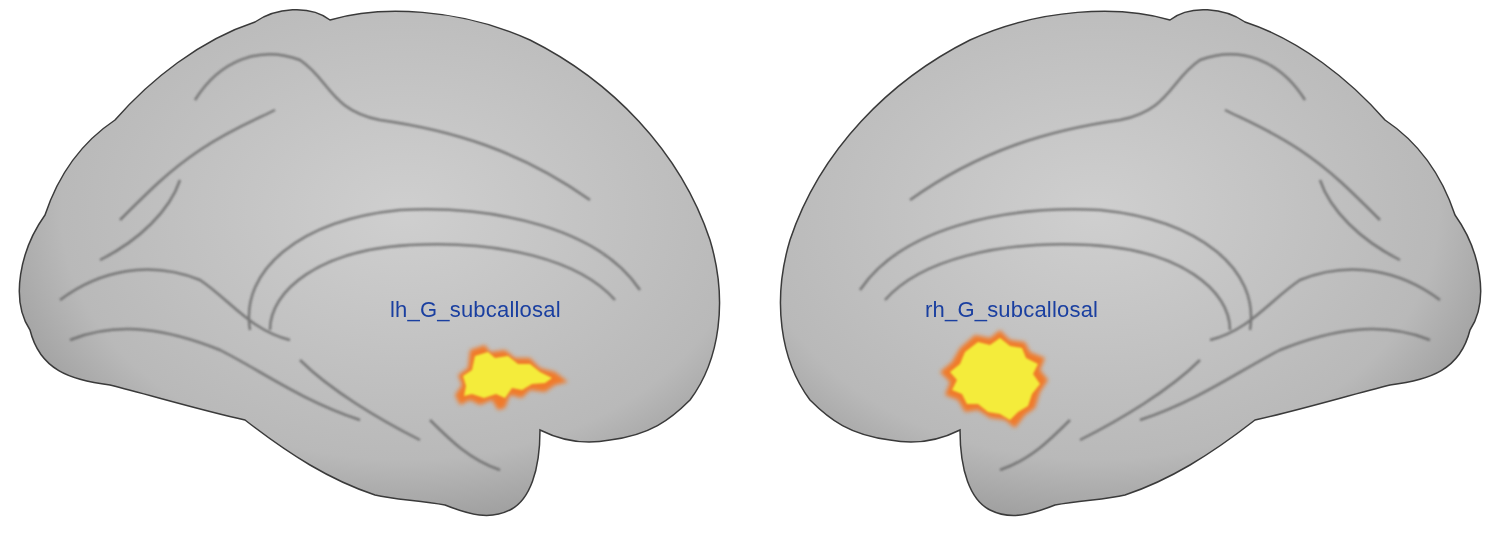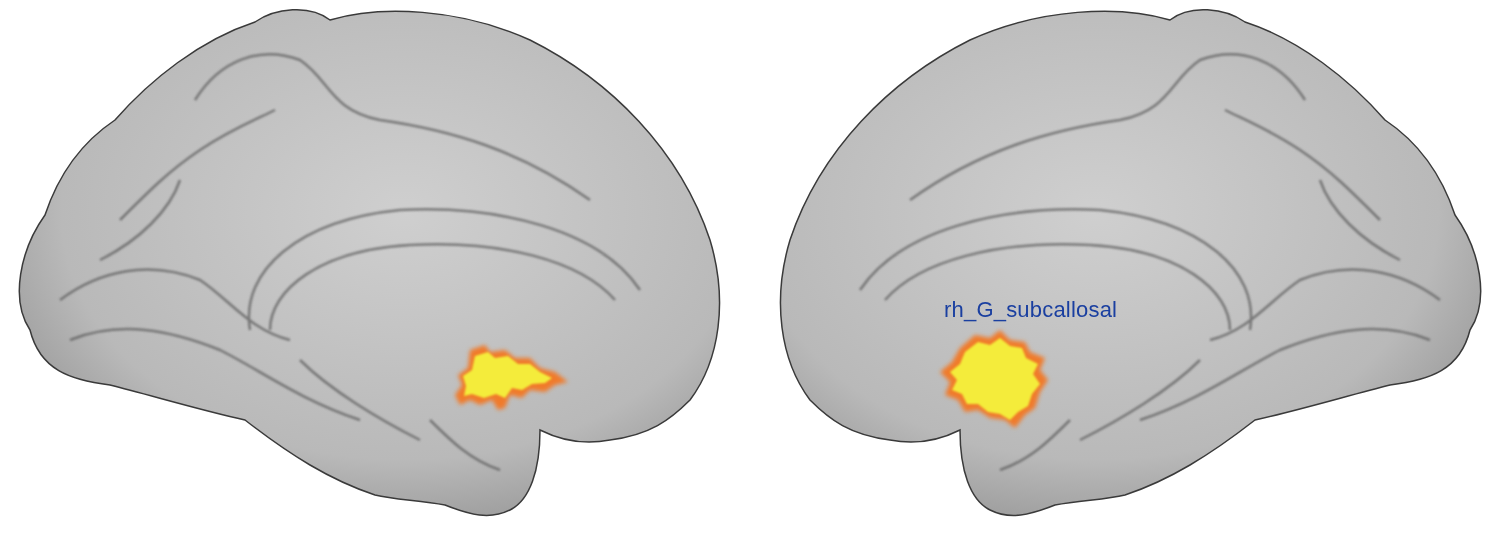--- a/index.html
+++ b/index.html
@@ -62,14 +62,15 @@
         <path d="M 430 420 C 450 440, 470 460, 500 470"></path>
       </g>
     </g>
 
     <g>
       <path d="M 960 348 L 975 335 L 990 338 L 1000 330 L 1010 340 L 1025 342 L 1030 352 L 1045 358 L 1040 370 L 1048 380 L 1040 392 L 1035 408 L 1025 415 L 1015 428 L 1005 420 L 990 418 L 978 410 L 965 412 L 958 400 L 945 395 L 950 382 L 940 372 L 952 362 Z" fill="#f07a2a" filter="url(#blur2)"></path>
       <path d="M 965 352 L 978 342 L 990 345 L 1000 338 L 1010 346 L 1022 348 L 1026 358 L 1038 364 L 1033 374 L 1040 384 L 1032 394 L 1028 406 L 1018 412 L 1010 420 L 1000 414 L 988 412 L 978 404 L 967 404 L 962 394 L 952 390 L 957 380 L 950 372 L 960 364 Z" fill="#f4ec3a" filter="url(#blur1)"></path>
     </g>
   </svg>
 
-  <div class="label" style="left:944px; top:297px;">rh_G_subcallosal</div>
+  <div class="label" style="left:390px; top:297px;">lh_G_subcallosal</div>
+  <div class="label" style="left:925px; top:297px;">rh_G_subcallosal</div>
 </div>
 
 </body></html>

